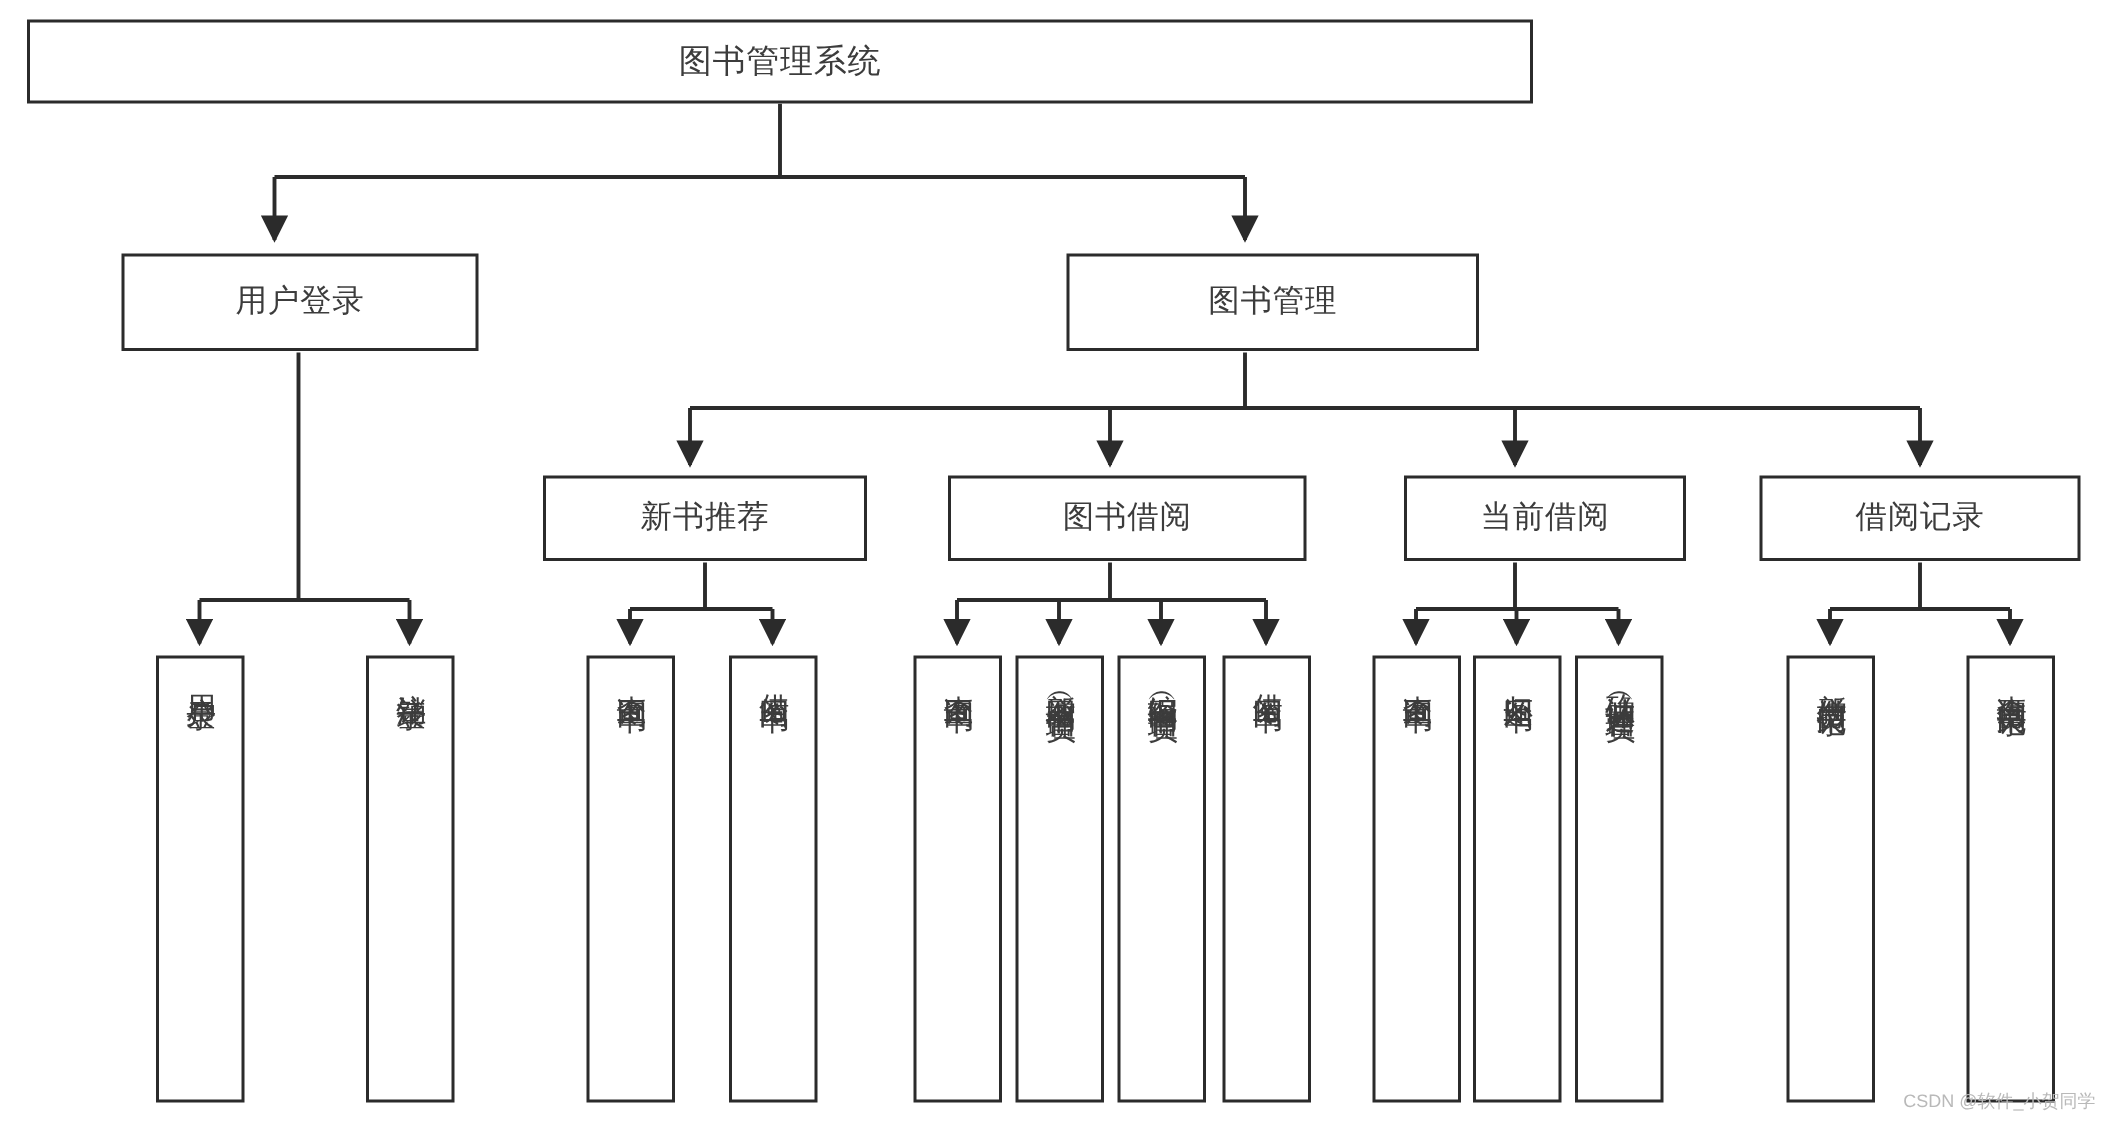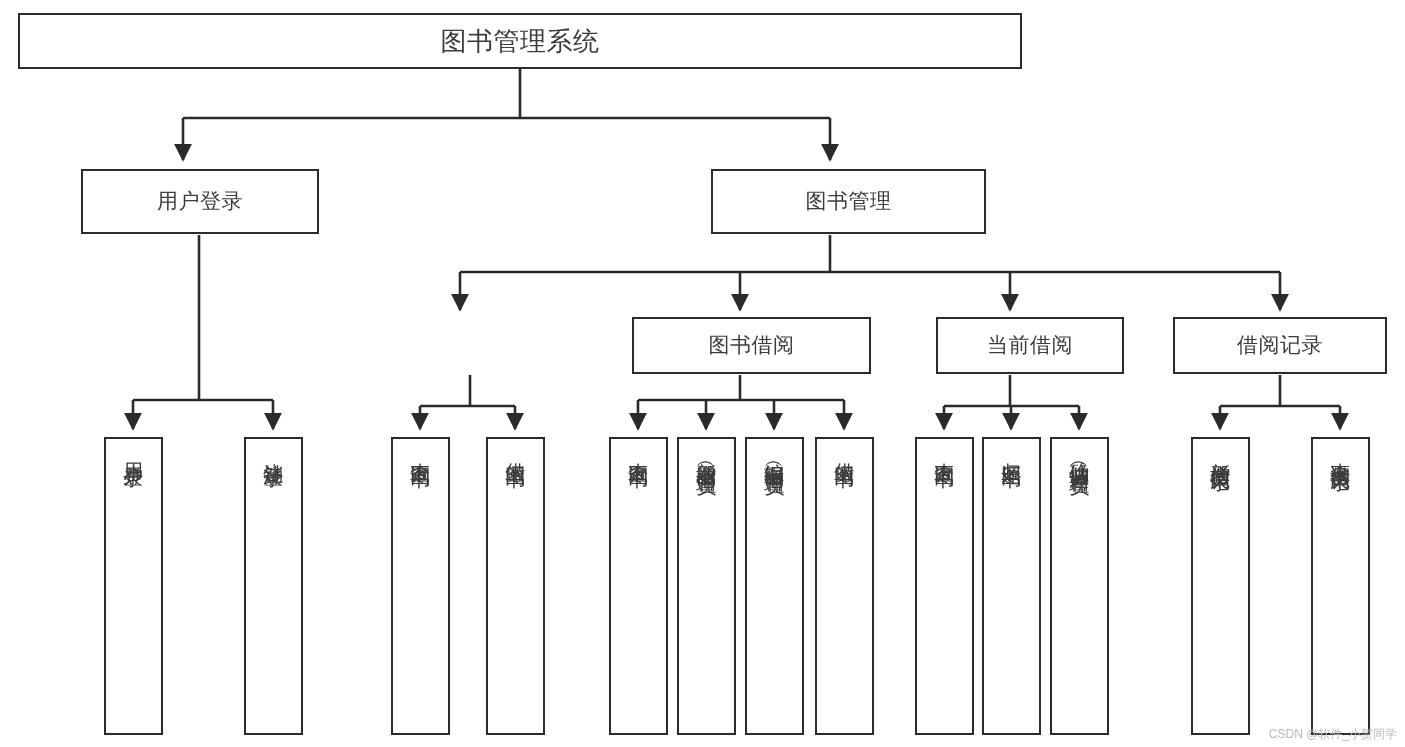--- a/index.html
+++ b/index.html
@@ -45,21 +45,21 @@
     text-align: center;
     line-height: 1.18;
     letter-spacing: 0.5px;
   }
   
   .node.horiz .label {
     font-size: 21px;
     white-space: nowrap;
   }
   .node.root .label {
-    font-size: 26px;
+    font-size: 22px;
   }
   
   .node.vert {
     align-items: flex-start;
     justify-content: center;
     padding-top: 8px;
   }
   .node.vert .label {
     writing-mode: vertical-rl;
     text-orientation: upright;
@@ -138,20 +138,23 @@
     <span class="label">图书管理系统</span>
   </div>
 
   <div class="node horiz" style="left:81px; top:169px; width:238px; height:65px;">
     <span class="label">用户登录</span>
   </div>
   <div class="node horiz" style="left:711px; top:169px; width:275px; height:65px;">
     <span class="label">图书管理</span>
   </div>
 
+  <div class="node horiz" style="left:362px; top:317px; width:216px; height:57px;">
+    <span class="label">新书推荐</span>
+  </div>
   <div class="node horiz" style="left:632px; top:317px; width:239px; height:57px;">
     <span class="label">图书借阅</span>
   </div>
   <div class="node horiz" style="left:936px; top:317px; width:188px; height:57px;">
     <span class="label">当前借阅</span>
   </div>
   <div class="node horiz" style="left:1173px; top:317px; width:214px; height:57px;">
     <span class="label">借阅记录</span>
   </div>
 

